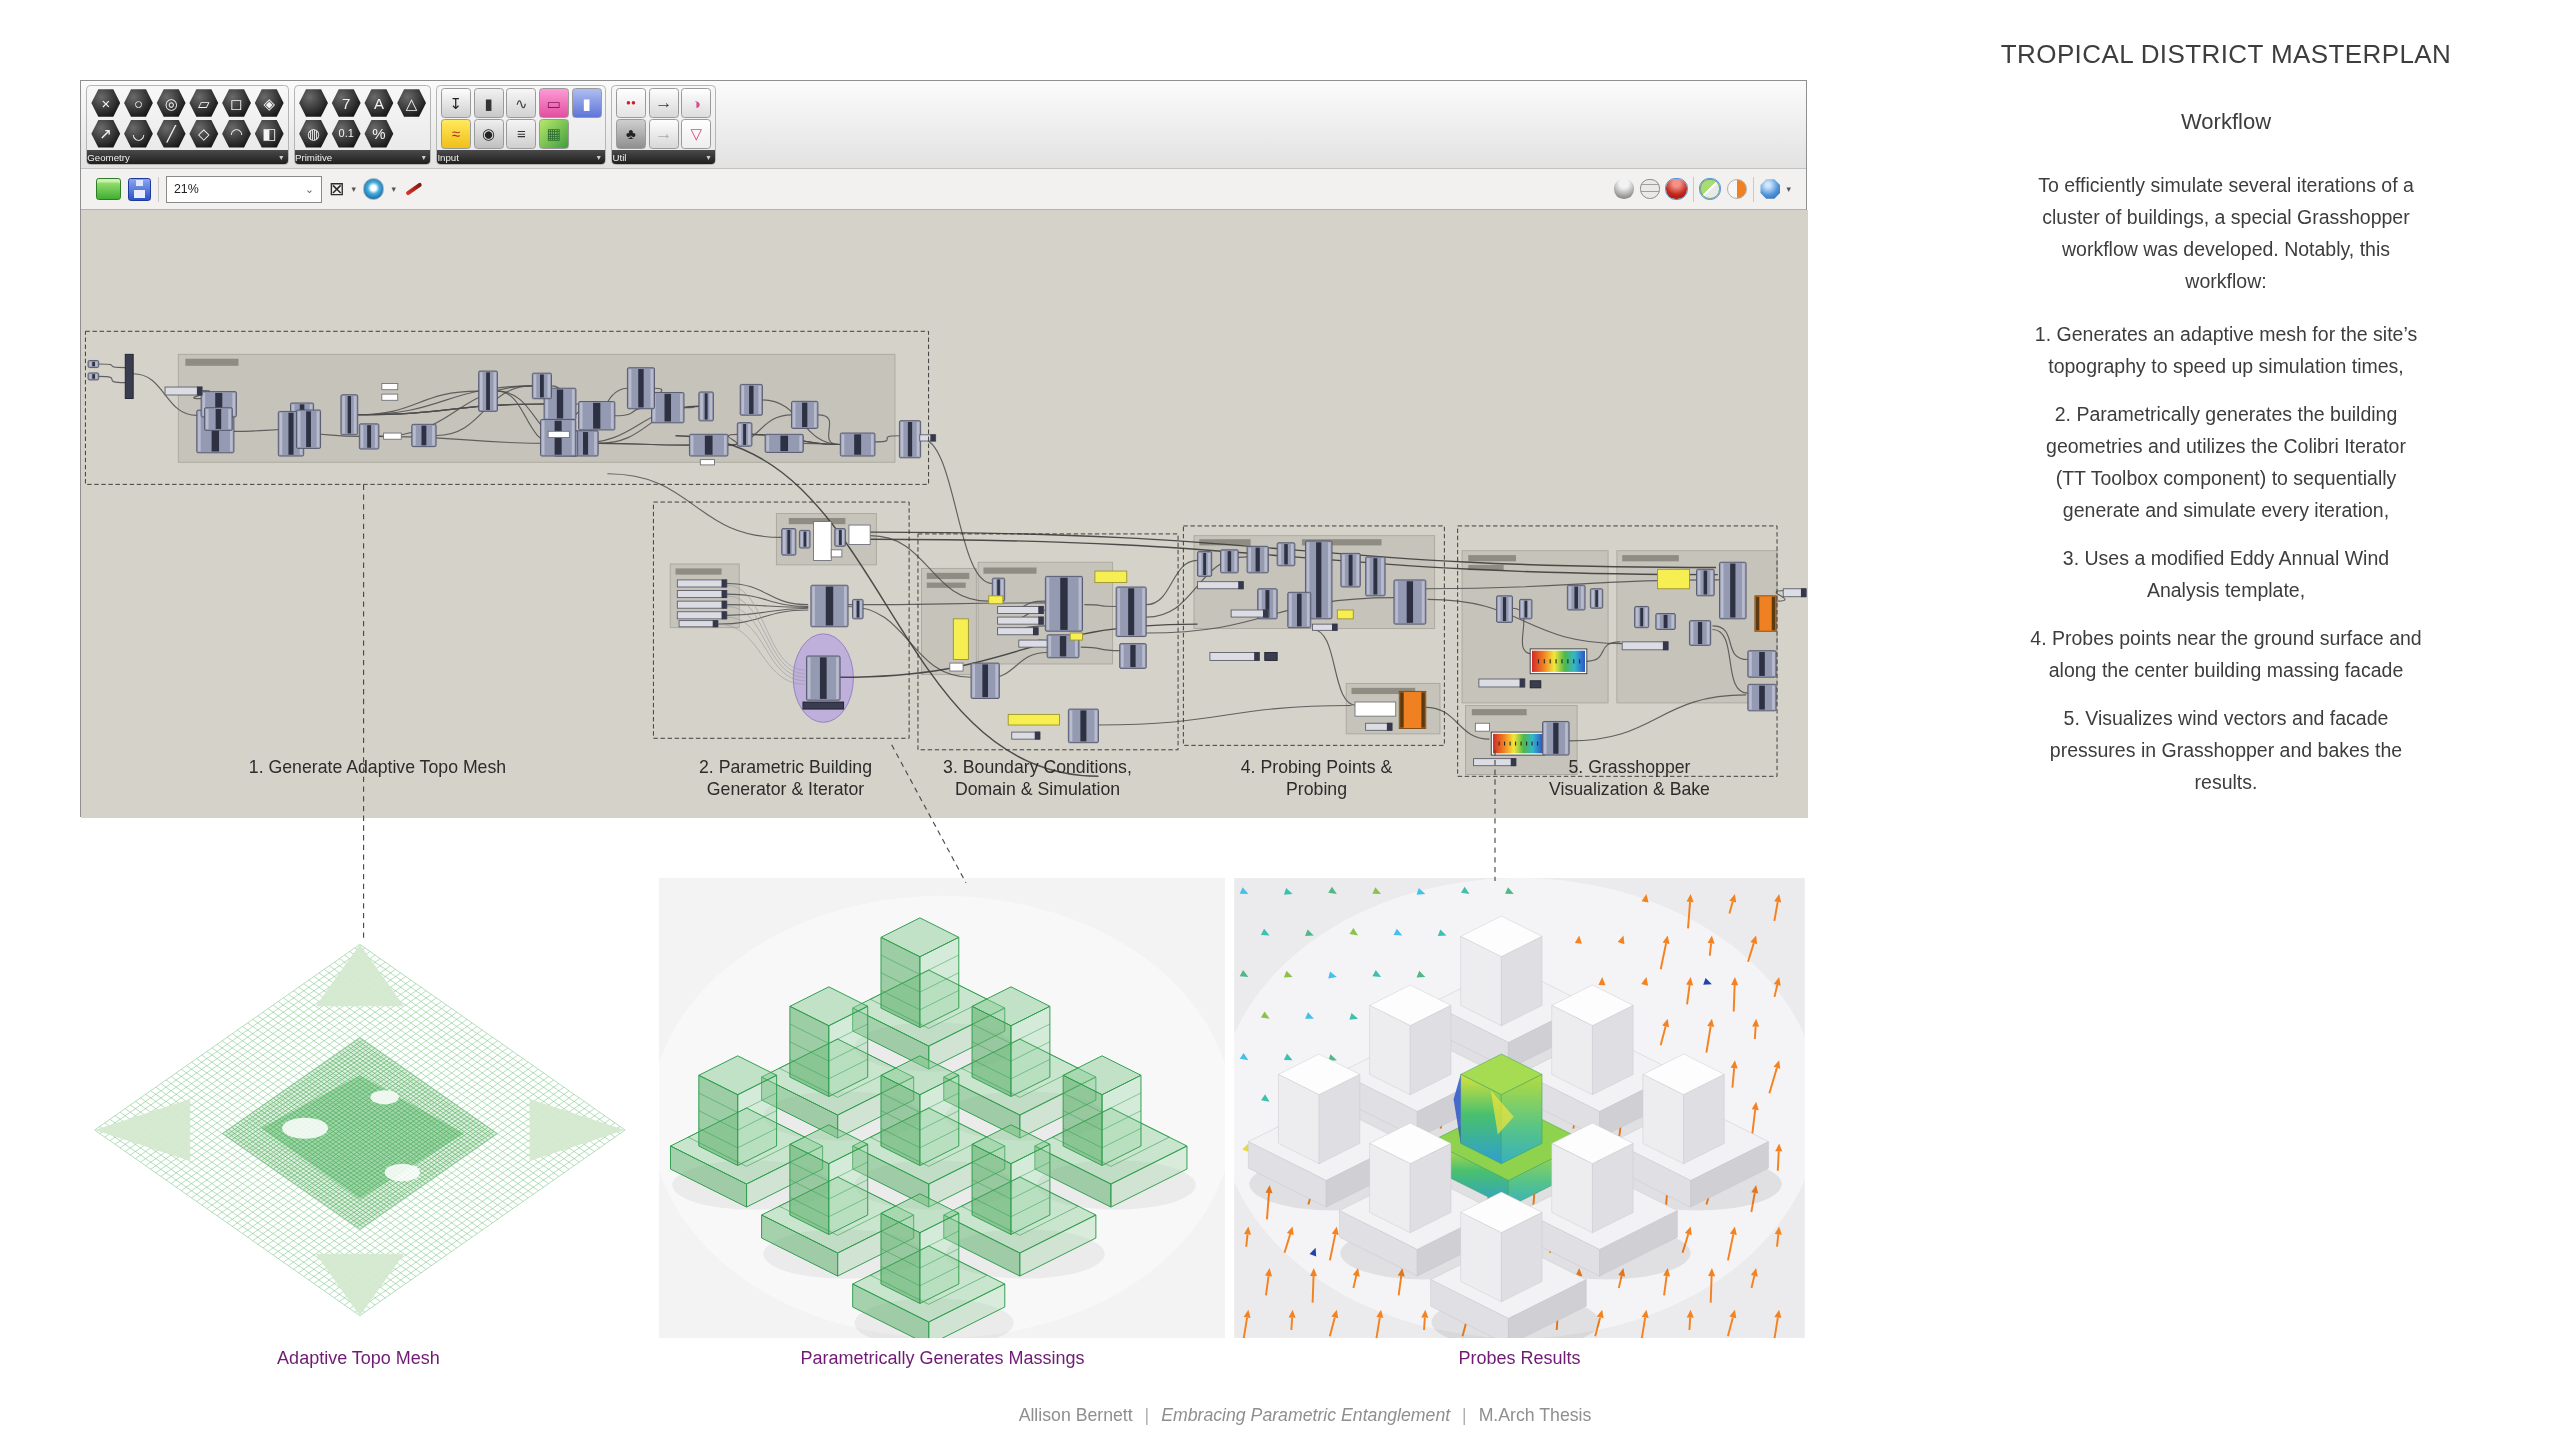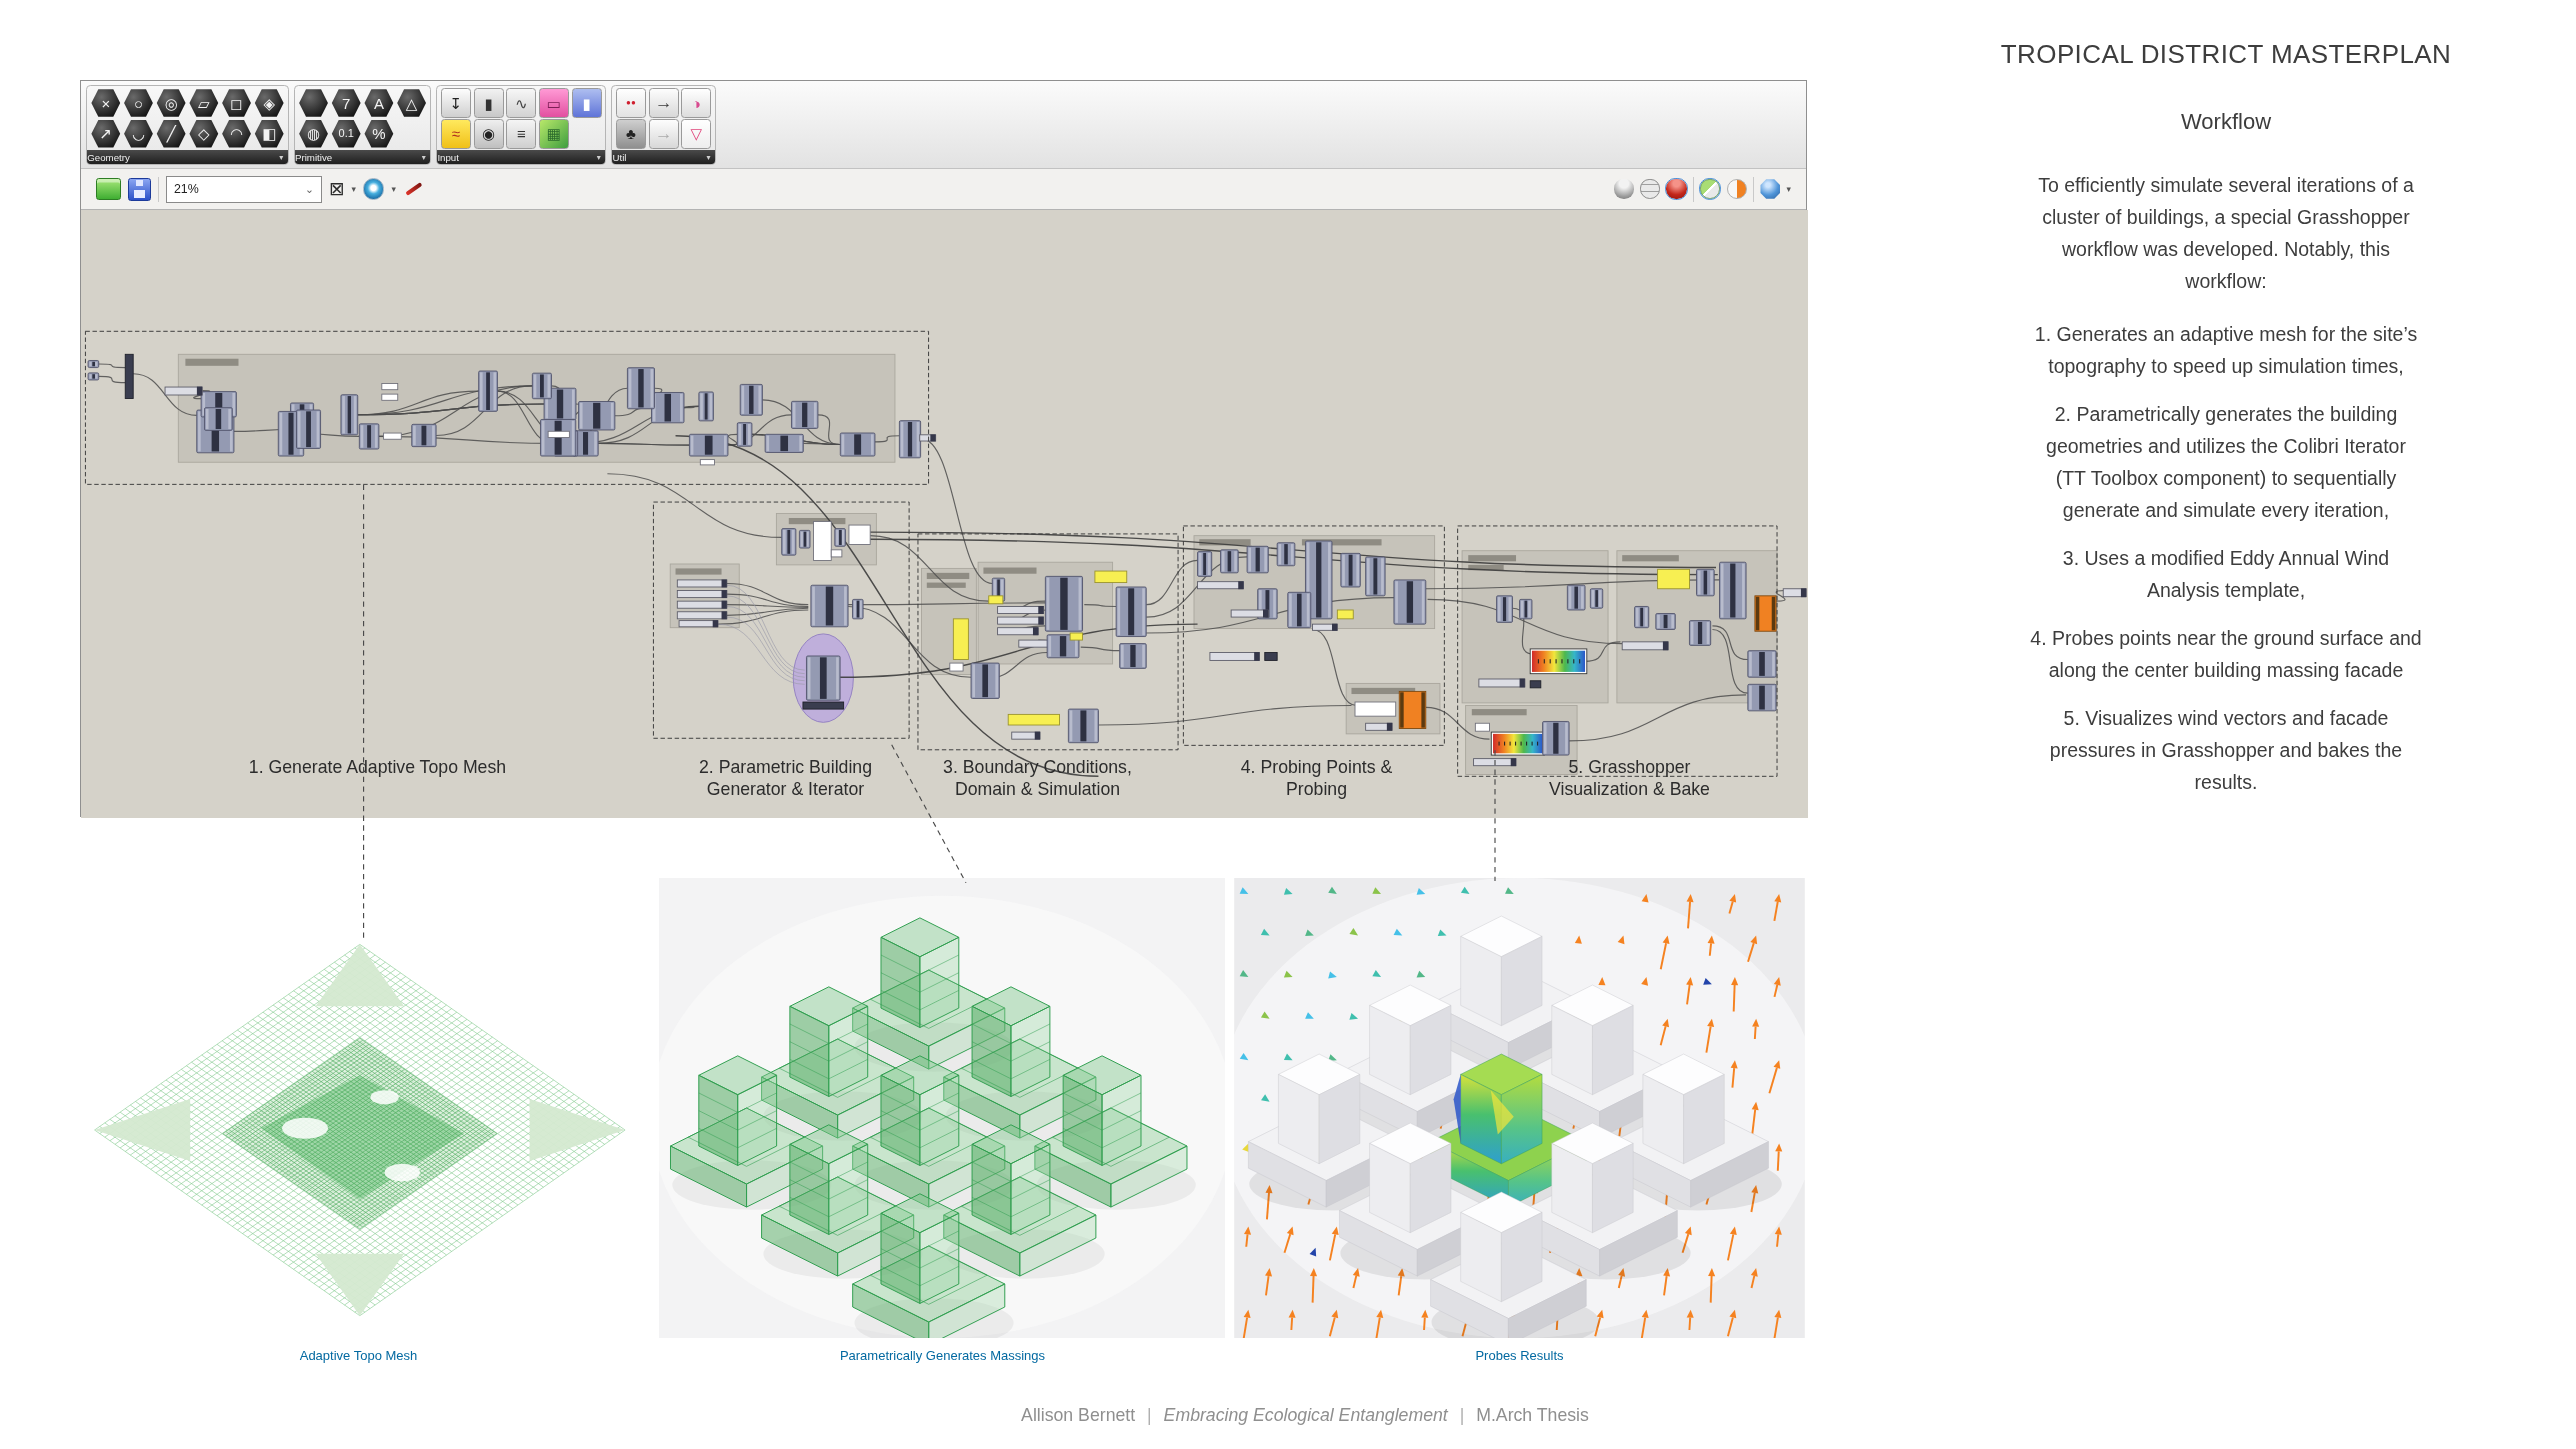--- a/index.html
+++ b/index.html
@@ -59,21 +59,21 @@
                 background:radial-gradient(circle at 40% 30%,#cfe6ff 12%,#4f94d8 55%,#2a5f9e);}
   .sel{outline:1.8px solid #4a90d9;outline-offset:0.9px;background-color:rgba(150,190,235,.25);}
 
   
   .canvas{position:absolute;left:0;top:129px;width:1727px;height:608px;background:#d5d2c9;overflow:hidden;}
   .grp-label{position:absolute;font-size:17.7px;line-height:1.25;color:#2c2c2c;text-align:center;
              white-space:pre-line;transform-origin:center top;}
 
   
   .figure{position:absolute;}
-  .figcap{position:absolute;font-size:13px;color:#0369a1;text-align:center;}
+  .figcap{position:absolute;font-size:18px;color:#701a75;text-align:center;}
 
   
   .sidebar{position:absolute;left:1874px;top:39px;width:704px;text-align:center;color:#3d3d3d;}
   .sb-title{font-size:26px;letter-spacing:0.4px;margin-bottom:39px;}
   .sb-sub{font-size:22px;margin-bottom:34px;}
   .sb-intro{font-size:19.5px;line-height:32px;white-space:pre-line;margin-bottom:21px;}
   .wf-item{font-size:19.5px;line-height:32px;white-space:pre-line;margin-bottom:16px;}
 
   
   .footer{position:absolute;left:960px;top:1405px;width:690px;text-align:center;
@@ -1759,21 +1759,21 @@
 along the center building massing facade</div>
         <div class="wf-item">5.  Visualizes wind vectors and facade
 pressures in Grasshopper and bakes the
 results.</div>
       </div>
   </aside>
 
   <div class="footer">
     <span>Allison Bernett</span>
     <span class="sep">|</span>
-    <span class="it">Embracing Ecological Entanglement</span>
+    <span class="it">Embracing Parametric Entanglement</span>
     <span class="sep">|</span>
     <span>M.Arch Thesis</span>
   </div>
 
   <svg class="overlay" viewBox="0 0 2912 1638">
     <line x1="411" y1="548" x2="411" y2="1062" stroke="#4a4a4a" stroke-width="1.3" stroke-dasharray="6 5"></line>
     <line x1="1008" y1="842" x2="1092" y2="998" stroke="#4a4a4a" stroke-width="1.3" stroke-dasharray="6 5"></line>
     <line x1="1690" y1="848" x2="1690" y2="996" stroke="#4a4a4a" stroke-width="1.3" stroke-dasharray="6 5"></line>
   </svg>
 </div>

